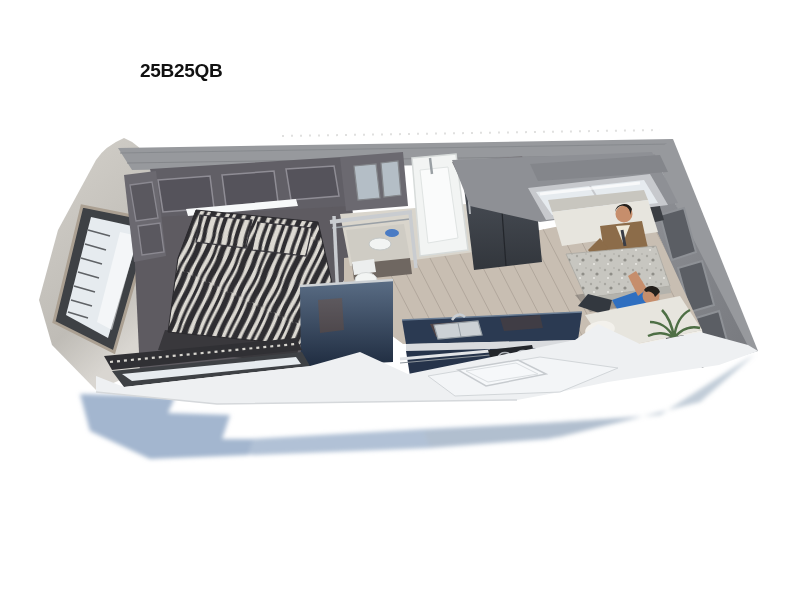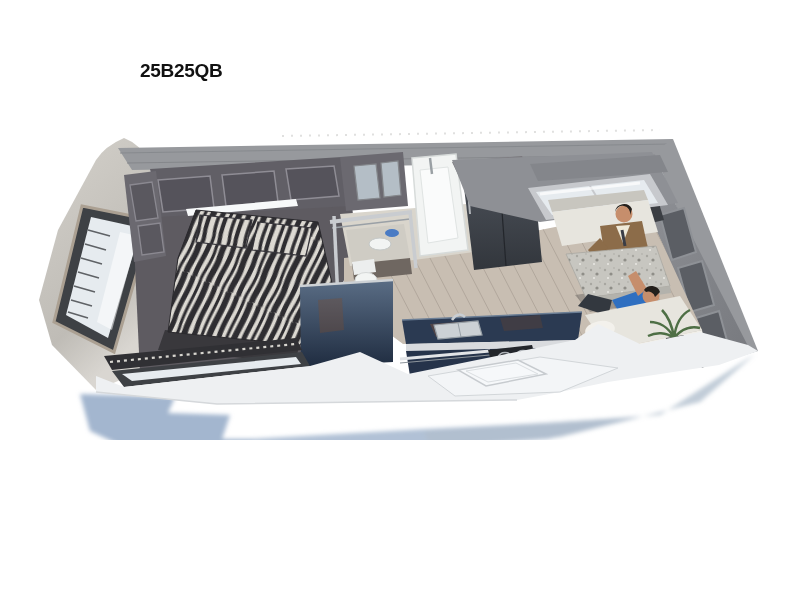--- a/index.html
+++ b/index.html
@@ -1,16 +1,16 @@
 <!DOCTYPE html>
 <html style="--c-title: #111111; --c-shadow_blue: #a3b6cf; --c-shadow_gray: #b2bfce; --c-wall_top: #97999d; --c-wall_face: #8e9095; --c-cap_light: #d4d1cb; --c-cap_dark: #bfbcb6; --c-cabinet_dark: #615f66; --c-cabinet_panel: #55535b; --c-wardrobe: #6b6970; --c-led: #f7f9fa; --c-zebra_bg: #dcd9d2; --c-zebra_stripe: #2e2d31; --c-bed_base: #39383c; --c-carpet: #5e5b61; --c-wood_floor: #c8beb2; --c-wood_line: #b1a79c; --c-bath_white: #f2f4f3; --c-bath_platform: #d9d5cc; --c-slate_front: #3f444b; --c-slate_top: #7b797e; --c-navy_panel_top: #5a6d85; --c-navy_panel_bot: #1f2c40; --c-navy_counter: #2b3a52; --c-chrome: #d9dbde; --c-white_band: #eef0f2; --c-bench_cream: #e7e5de; --c-granite: #c7c6c0; --c-jacket_brown: #8c6c49; --c-shirt_blue: #2f6fc0; --c-skin: #c68e6c; --c-hair: #241f1b; --c-plant_green: #4e6f45; --c-window_glass: #e6ebef; --c-window_frame: #3e4145; --c-mirror: #b4bec6;"><head>
 <meta charset="utf-8">
 <style>
   html,body{margin:0;padding:0;background:#fff;}
-  .stage{position:relative;width:800px;height:440px;background:#ffffff;overflow:hidden;
+  .stage{position:relative;width:800px;height:600px;background:#ffffff;overflow:hidden;
          font-family:"Liberation Sans", sans-serif;}
   .model-title{position:absolute;left:140px;top:60px;font-size:19px;font-weight:700;
                color:var(--c-title,#111);letter-spacing:-0.3px;}
   svg{position:absolute;left:0;top:0;}
 </style>
 </head>
 <body>
 
 <div class="stage">
 

